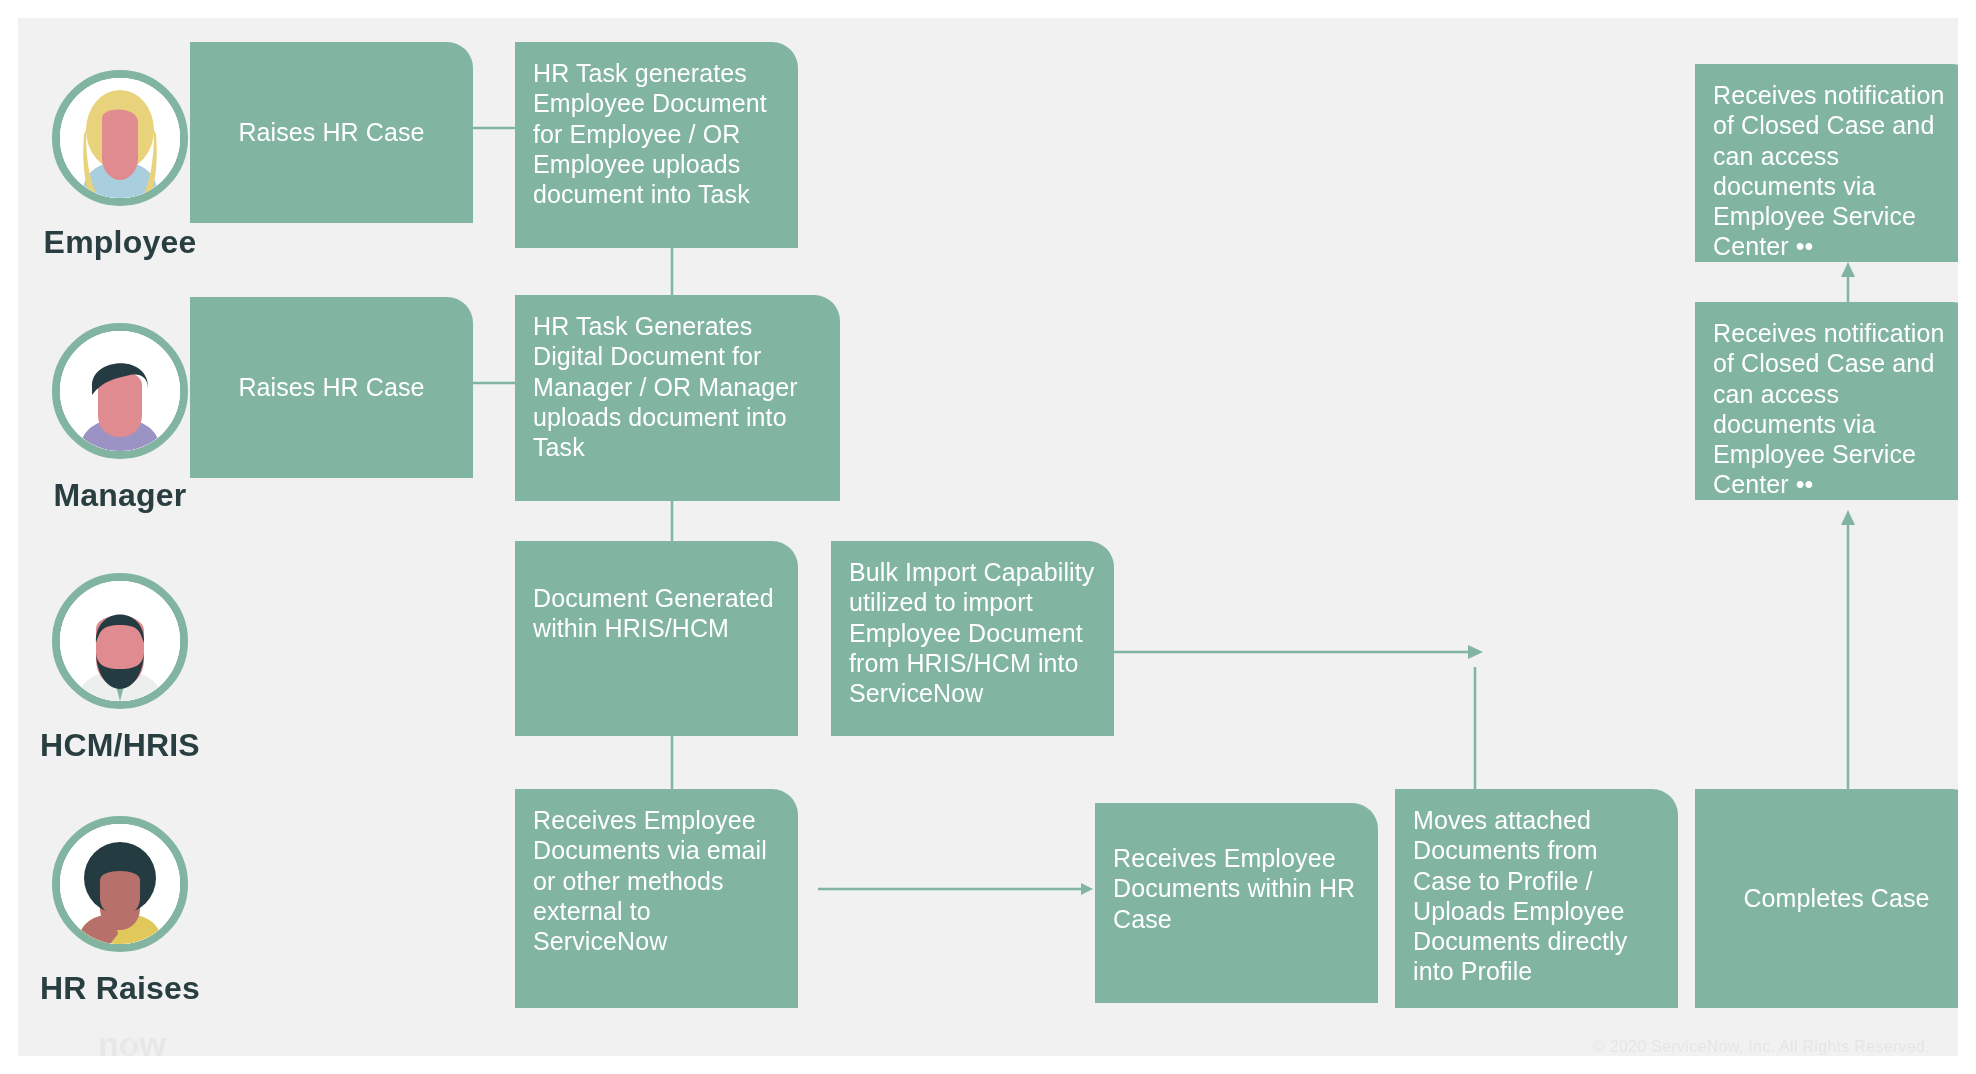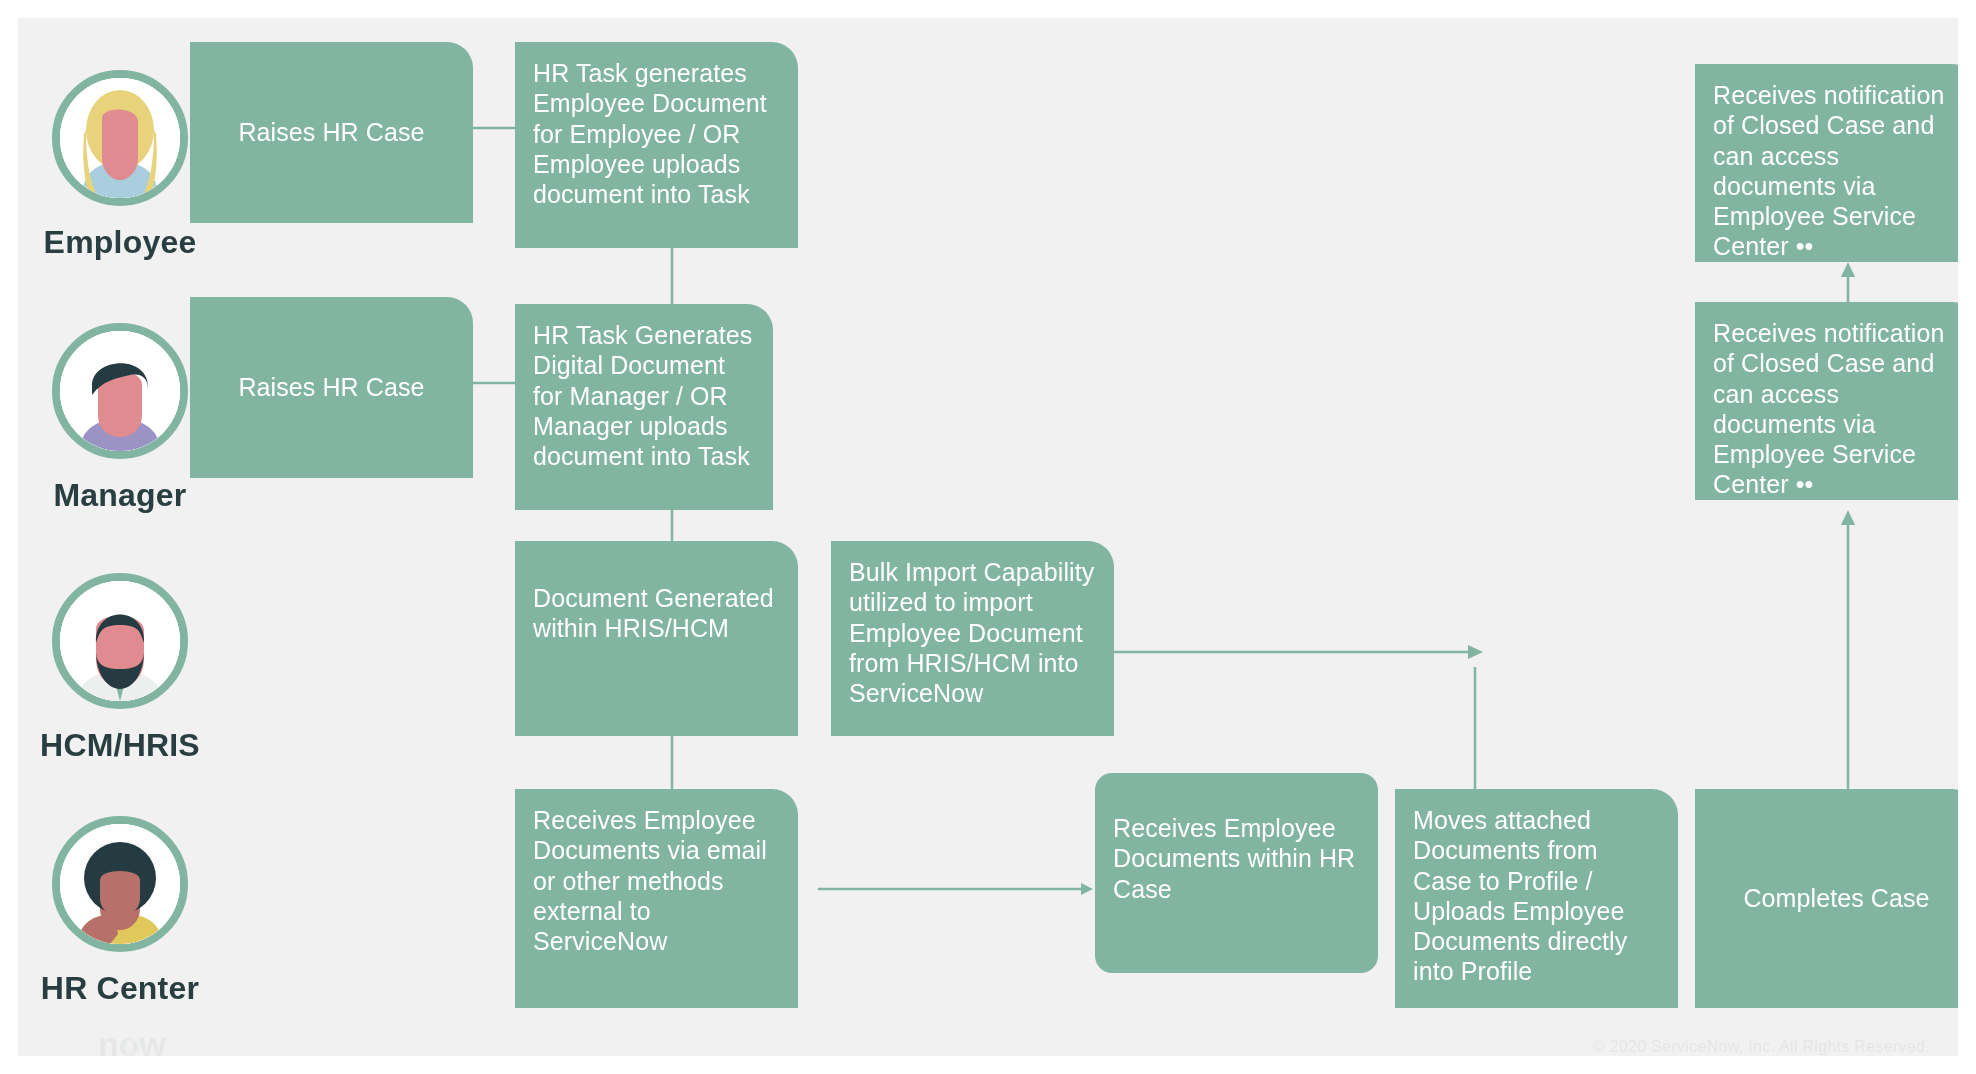--- a/index.html
+++ b/index.html
@@ -179,21 +179,21 @@
         <svg width="120" height="120" viewBox="0 0 120 120">
           <rect width="120" height="120" fill="#ffffff"></rect>
           <path d="M18 120 C18 100 34 90 54 90 L66 90 C86 90 102 100 102 120 Z" fill="#e0c95a"></path>
           <path d="M18 120 C18 100 34 90 54 90 L58 110 L50 120 Z" fill="#b8706b"></path>
           <path d="M40 58 C40 42 80 42 80 60 L80 84 C80 98 70 106 60 106 C50 106 40 98 40 84 Z" fill="#b8706b"></path>
           <circle cx="60" cy="54" r="36" fill="#243b42"></circle>
           <path d="M40 56 C40 44 80 44 80 56 L80 74 C80 86 70 92 60 92 C50 92 40 86 40 74 Z" fill="#b8706b"></path>
         </svg>
       </div>
     </div>
-    <div class="actor-label">HR Center</div>
+    <div class="actor-label">HR Raises</div>
   </div>
 
   <div class="conn" style="left:455px; top:103px;">
     <svg width="60" height="14" viewBox="0 0 60 14">
       <line x1="0" y1="7" x2="48" y2="7" stroke="#81b5a1" stroke-width="2.5"></line>
       <polygon points="48,1 60,7 48,13" fill="#81b5a1"></polygon>
     </svg>
   </div>
 
   <div class="conn" style="left:455px; top:358px;">
@@ -254,37 +254,37 @@
   </div>
 
   <div class="box" style="left:497px; top:24px; width:283px; height:206px;">
     <span class="box-text">HR Task generates Employee Document for Employee / OR Employee uploads document into Task</span>
   </div>
 
   <div class="box center" style="left:172px; top:279px; width:283px; height:181px;">
     <span class="box-text">Raises HR Case</span>
   </div>
 
-  <div class="box" style="left:497px; top:286px; width:258px; height:206px;">
+  <div class="box" style="left:497px; top:277px; width:325px; height:206px;">
     <span class="box-text">HR Task Generates Digital Document for Manager / OR Manager uploads document into Task</span>
   </div>
 
   <div class="box" style="left:497px; top:523px; width:283px; height:195px; padding-top:42px;">
     <span class="box-text">Document Generated within HRIS/HCM</span>
   </div>
 
   <div class="box" style="left:813px; top:523px; width:283px; height:195px;">
     <span class="box-text">Bulk Import Capability utilized to import Employee Document from HRIS/HCM into ServiceNow</span>
   </div>
 
   <div class="box" style="left:497px; top:771px; width:283px; height:219px;">
     <span class="box-text">Receives Employee Documents via email or other methods external to ServiceNow</span>
   </div>
 
-  <div class="box" style="left:1077px; top:755px; width:283px; height:200px; padding-top:40px;border-radius:17px;">
+  <div class="box" style="left:1077px; top:785px; width:283px; height:200px; padding-top:40px;">
     <span class="box-text">Receives Employee Documents within HR Case</span>
   </div>
 
   <div class="box" style="left:1377px; top:771px; width:283px; height:219px;">
     <span class="box-text">Moves attached Documents from Case to Profile / Uploads Employee Documents directly into Profile</span>
   </div>
 
   <div class="box center" style="left:1677px; top:771px; width:283px; height:219px;">
     <span class="box-text">Completes Case</span>
   </div>

